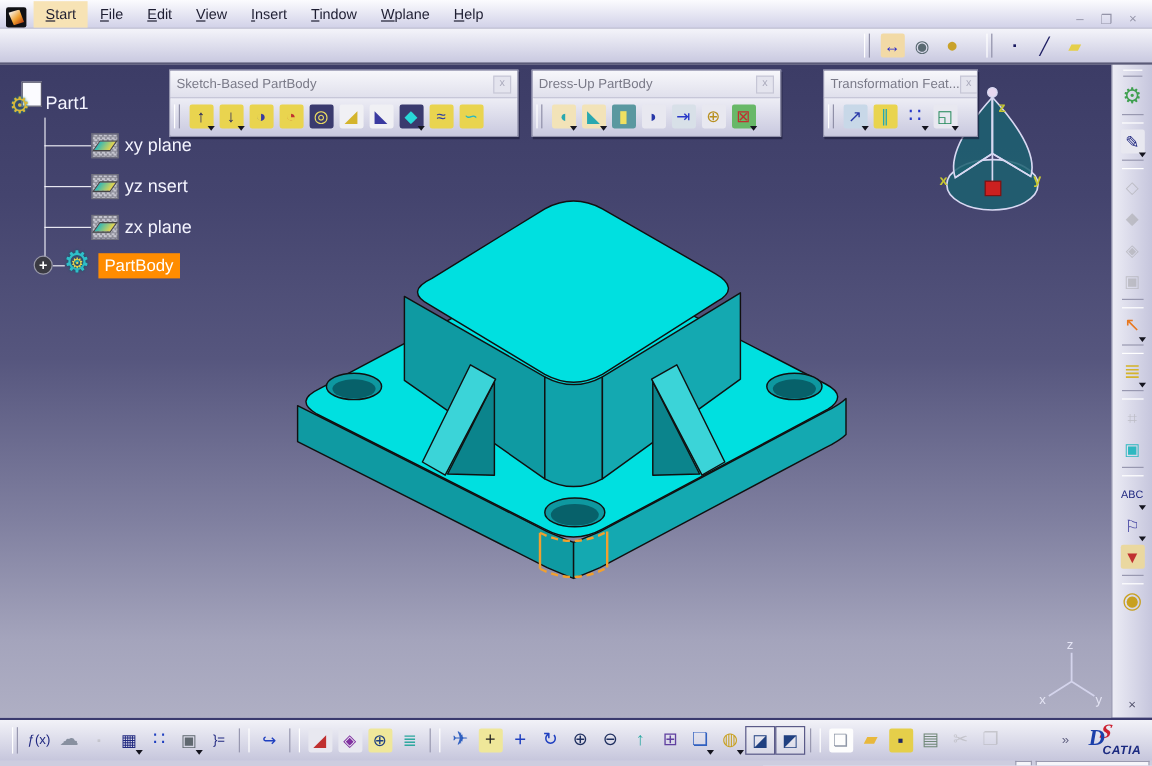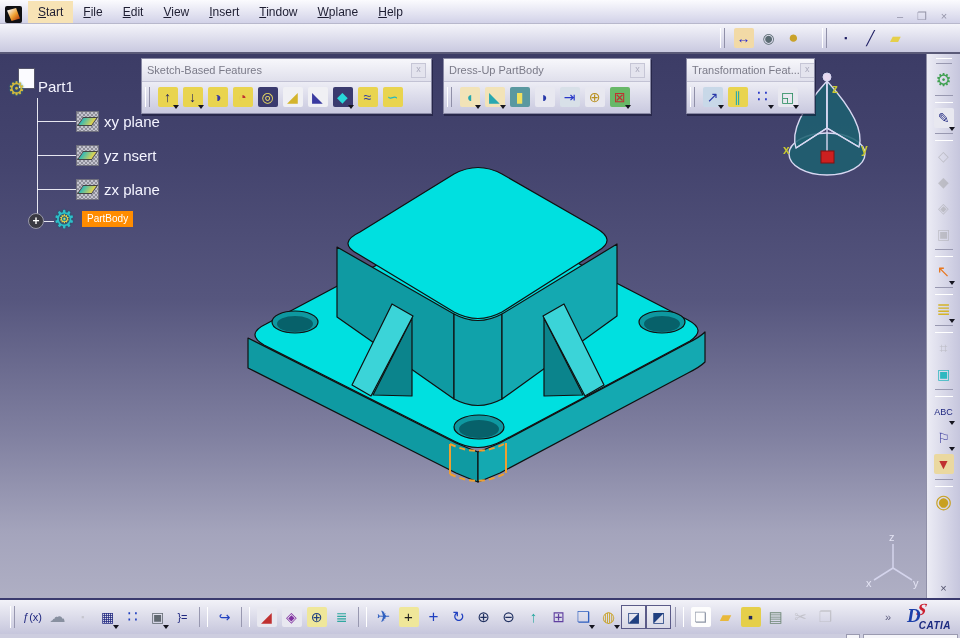--- a/index.html
+++ b/index.html
@@ -56,21 +56,21 @@
   .p1 .page{position:absolute;right:1px;top:0;width:15px;height:19px;background:#FBFBFF;border:1px solid #55556A}
   .p1 .gear{position:absolute;left:0;bottom:-2px;font-size:19px;line-height:1;color:#D8B83A;text-shadow:0 0 2px #1A8A8A}
   .tlabel{position:absolute;font-size:15px;white-space:nowrap}
   .prow{position:absolute;left:76px;display:flex;align-items:center;gap:5px;height:22px}
   .plico{width:23px;height:21px;background:repeating-conic-gradient(#C4C4CE 0 25%,#8E8E9A 0 50%) 0 0/4px 4px;border:1px solid #70707E;display:flex;align-items:center;justify-content:center;box-sizing:border-box}
   .plico i{width:13px;height:7px;background:linear-gradient(90deg,#2FB8B8,#E8D44C);transform:skewX(-35deg);border:1px solid #444;display:block}
   .prow span{font-size:15px}
   .plus{position:absolute;left:28px;top:159px;width:16px;height:16px;border-radius:50%;background:#3A3A42;border:1px solid #9898A8;color:#FFF;font-size:12px;line-height:14px;text-align:center;font-weight:bold;box-sizing:border-box}
   .pbgear{position:absolute;left:53px;top:153px;font-size:25px;line-height:1;color:#2FBFC9;text-shadow:0 0 2px #0A5A66}
   .pbgear b{position:absolute;left:6px;top:6px;font-size:12px;color:#E8D44C;font-weight:normal}
-  .pblabel{position:absolute;left:82px;top:157px;background:#FF8C00;color:#FFF;font-size:10px;padding:2px 5px 3px}
+  .pblabel{position:absolute;left:82px;top:157px;background:#FF8C00;color:#FFF;font-size:14px;padding:2px 5px 3px}
 
   
   .bottombar{height:36px;background:linear-gradient(#F2F2F8,#C6C6DC);border-top:2px solid #3A3A6E;display:flex;align-items:center;padding:0 5px;box-sizing:border-box}
   .vgrip{width:3px;height:22px;border-left:1px solid #FFF;border-right:1px solid #9898B0;margin:0 5px;flex:0 0 auto}
   .brand{margin-left:auto;display:flex;align-items:center;gap:8px;padding-right:4px}
   .brand .ovf{color:#606080;font-size:11px}
   .logo{position:relative;width:52px;height:28px}
   .logo .s{position:absolute;left:18px;top:-3px;font-family:"Liberation Serif",serif;font-style:italic;font-weight:bold;font-size:17px;color:#CC2030;transform:skewX(-14deg)}
   .logo .d{position:absolute;left:8px;top:2px;font-family:"Liberation Serif",serif;font-style:italic;font-weight:bold;font-size:19px;color:#1B3FAA}
   .logo .nm{position:absolute;right:0;bottom:0;font-size:10px;font-weight:bold;font-style:italic;color:#1B2A80;letter-spacing:.5px}
@@ -210,21 +210,21 @@
             </span>
             <span>zx plane</span>
           </div>
         <div class="plus">+</div>
         <div class="pbgear">⚙<b>⚙</b></div>
         <div class="pblabel">PartBody</div>
       </div>
 
       <div class="ftb" style="left:141px;width:289px">
         <div class="tt">
-            <span>Sketch-Based Features</span>
+            <span>Sketch-Based PartBody</span>
           <span class="tx">x</span>
           </div>
         <div class="ics">
           <span class="icon drop">
               <span class="glyph" style="color: rgb(26, 26, 96); background: rgb(233, 212, 79);">↑</span>
             </span>
             <span class="icon drop">
               <span class="glyph" style="color: rgb(26, 26, 96); background: rgb(233, 212, 79);">↓</span>
             </span>
             <span class="icon">

